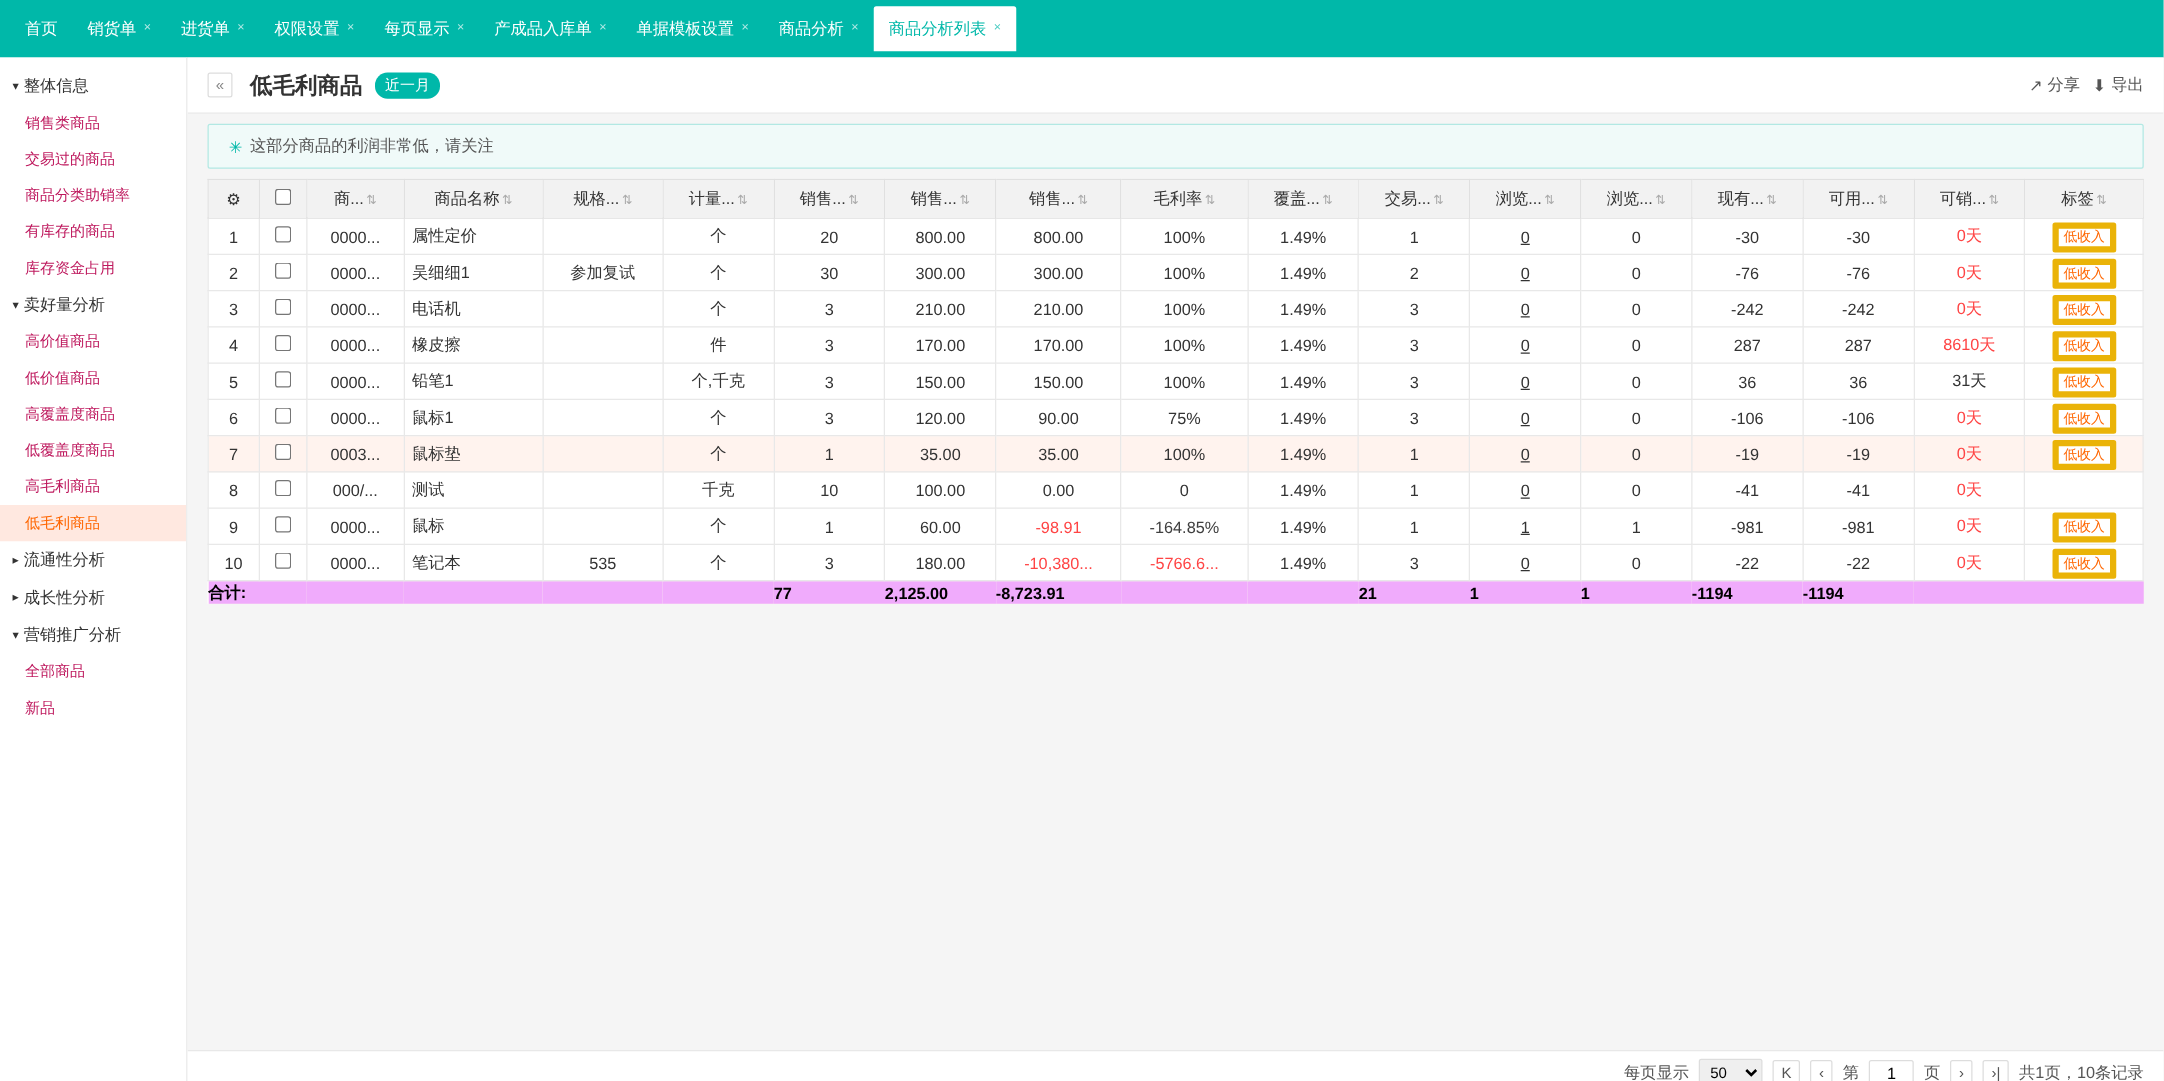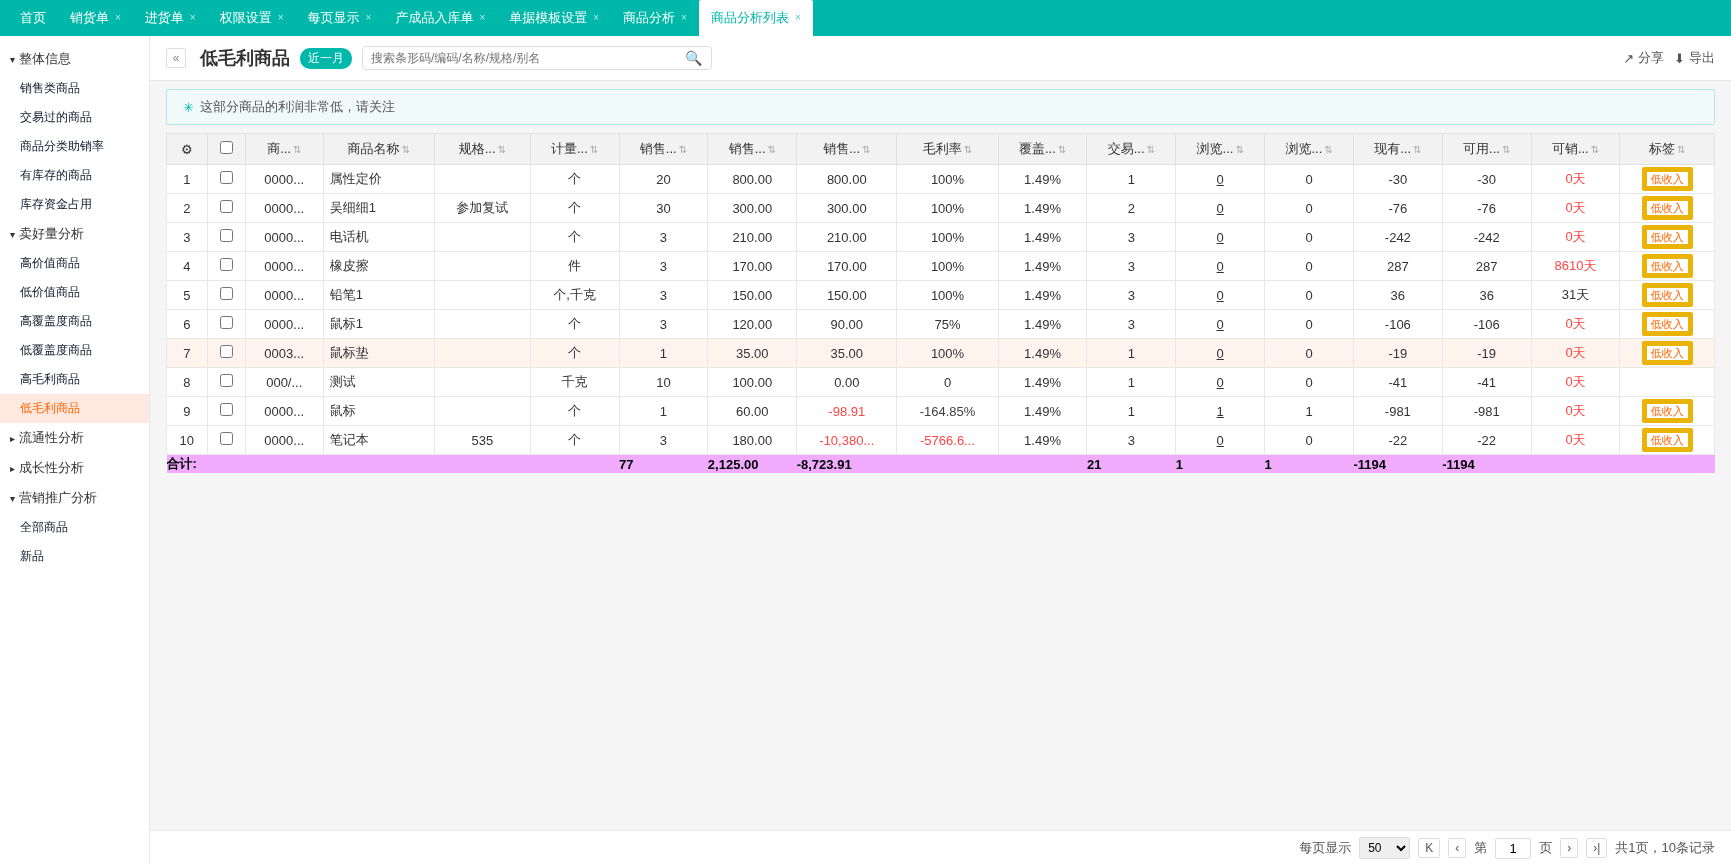--- a/index.html
+++ b/index.html
@@ -3,21 +3,21 @@
   <meta charset="utf-8">
   <style>
     * { box-sizing: border-box; margin: 0; padding: 0; font-family: 'Microsoft YaHei', SimSun, sans-serif; font-size: 13px; }
     body { background: #f5f5f5; overflow-x: hidden; }
 
     
     .top-nav {
       background: #00b8a9;
       display: flex;
       align-items: center;
-      height: 36px;
+      height: 46px;
       padding: 0 8px;
       color: #fff;
     }
     .top-nav .nav-item {
       padding: 0 12px;
       height: 36px;
       line-height: 36px;
       cursor: pointer;
       white-space: nowrap;
       display: flex;
@@ -57,21 +57,21 @@
       font-size: 12px;
       color: #333;
       cursor: pointer;
     }
     .sidebar-group-title .arrow {
       margin-right: 4px;
       font-size: 10px;
     }
     .sidebar-item {
       padding: 6px 10px 6px 20px;
-      color: #0f172a;
+      color: #be185d;
       cursor: pointer;
       font-size: 12px;
       white-space: nowrap;
     }
     .sidebar-item.active { background: #ffe8e0; color: #ff6600; }
 
     
     .main-content {
       flex: 1;
       display: flex;
@@ -347,24 +347,20 @@
     <div class="sidebar-item">全部商品</div>
     <div class="sidebar-item">新品</div>
   </div>
 
   <div class="main-content">
 
     <div class="content-header">
       <div class="collapse-btn">«</div>
       <span class="page-title">低毛利商品</span>
       <span class="badge-recent">近一月</span>
-      <div class="search-box">
-        <input type="text" placeholder="搜索条形码/编码/名称/规格/别名" style="">
-        <span style="color:#aaa; font-size:14px;">🔍</span>
-      </div>
       <div class="header-actions">
         <div class="header-btn">
           <span>↗</span>
           <span>分享</span>
         </div>
         <div class="header-btn">
           <span>⬇</span>
           <span>导出</span>
         </div>
       </div>

